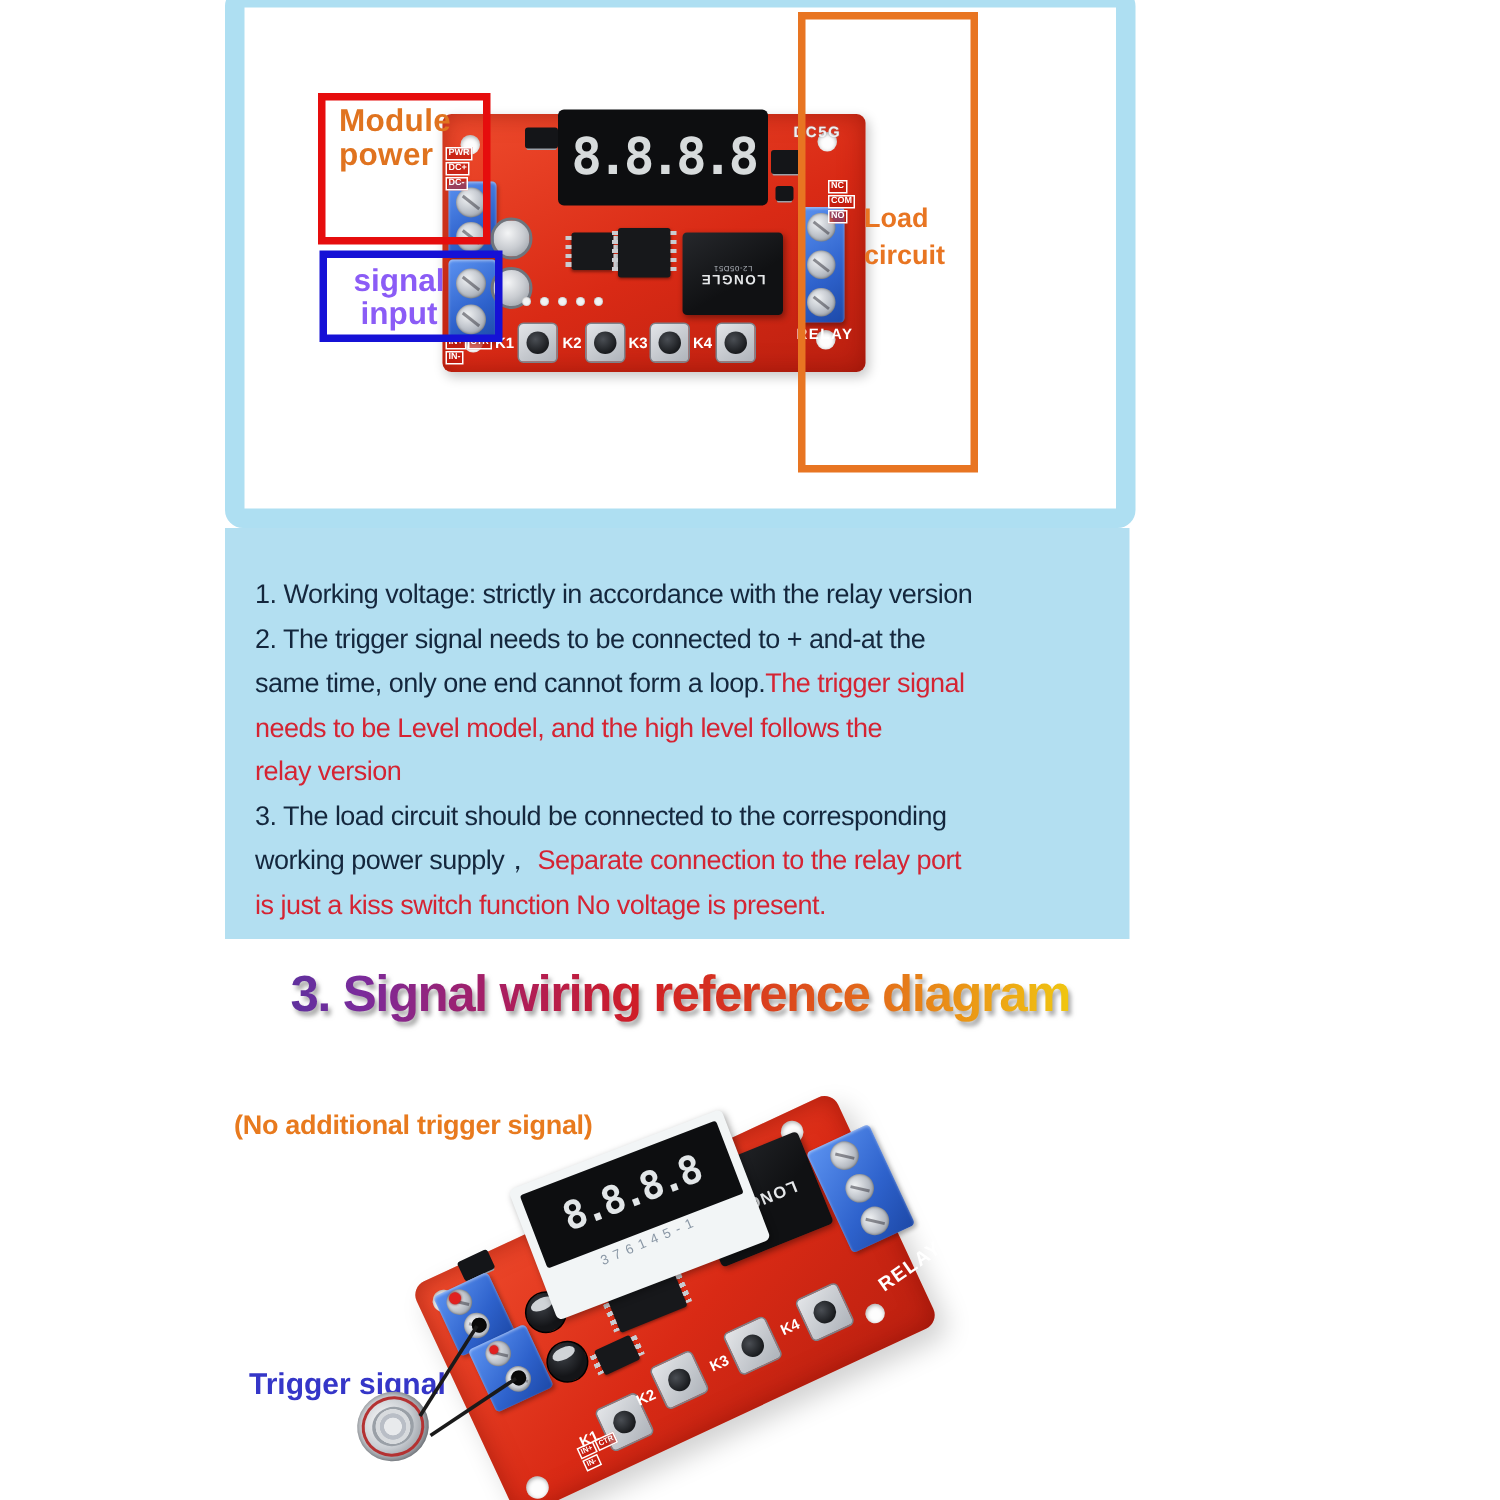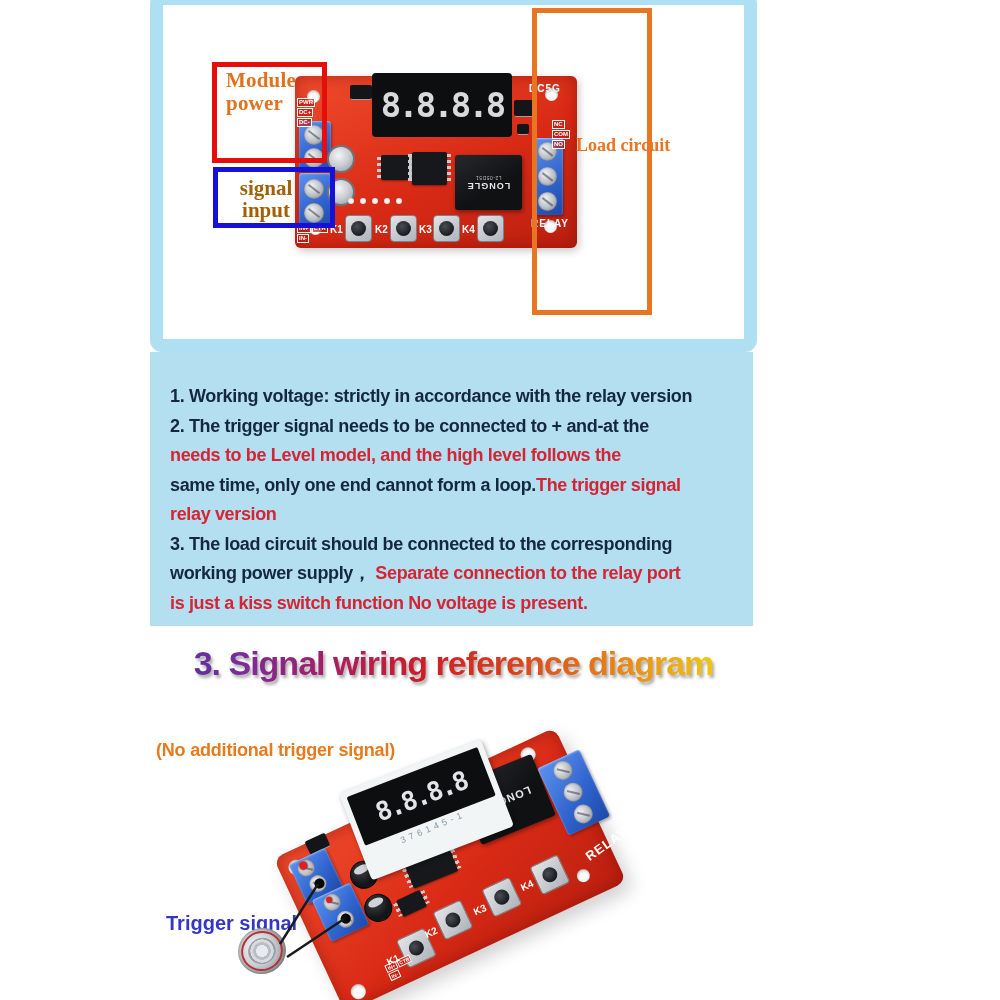--- a/index.html
+++ b/index.html
@@ -49,29 +49,29 @@
   .via{position:absolute;width:6px;height:6px;border-radius:50%;background:#f2f3f4;box-shadow:inset 0 0 1px #888;}
   .relay-port{position:absolute;color:#fff;font-weight:bold;font-size:10px;letter-spacing:1px;z-index:4;}
   .corner-mark{position:absolute;color:#eef0f2;font-weight:bold;font-size:10px;letter-spacing:1px;
        text-shadow:0 0 1px #999;z-index:4;padding-left:26px;}
 
   
   .ann-box{position:absolute;z-index:6;}
   .box-red{border:5px solid #e60d0d;}
   .box-blue{border:5px solid #1511d6;}
   .box-orange{border:5px solid #e87522;}
-  .ann-text{position:absolute;font-weight:bold;z-index:7;font-family:Liberation Serif, serif;}
+  .ann-text{position:absolute;font-weight:bold;z-index:7;}
   .module-power{left:63px;top:64px;width:100px;font-size:21px;line-height:23px;color:#e0731f;letter-spacing:.2px;}
-  .signal-input{left:57px;top:172px;width:92px;font-size:21px;line-height:22px;color:#a16207;text-align:center;}
+  .signal-input{left:57px;top:172px;width:92px;font-size:21px;line-height:22px;color:#8b5cf6;text-align:center;}
   .load-circuit{left:413px;top:128px;width:96px;font-size:18px;line-height:25px;color:#e87522;}
 
   
   .info-panel{position:absolute;left:150px;top:352px;width:603px;height:274px;background:#b3dff1;
               padding:30px 0 0 20px;box-sizing:border-box;}
-  .note-line{font-size:18px;font-weight:bold;line-height:29.5px;white-space:nowrap;letter-spacing:-0.35px;}
+  .note-line{font-size:18px;font-weight:normal;line-height:29.5px;white-space:nowrap;letter-spacing:-0.35px;}
   .nd{color:#14273d;}
   .nr{color:#d52433;}
 
   
   .heading{position:absolute;left:150px;top:644px;width:607px;margin:0;text-align:center;
            font-size:34px;font-weight:bold;letter-spacing:-1px;
            background:linear-gradient(90deg,#4636a0 0%,#7b2b9b 15%,#a81e62 30%,#cf1d27 45%,#d93a1e 58%,#e4701a 72%,#eda515 85%,#f2d80e 97%);
            -webkit-background-clip:text;background-clip:text;color:transparent;-webkit-text-fill-color:transparent;
            filter:drop-shadow(2px 3px 1.5px rgba(90,90,90,.5));}
 
@@ -181,22 +181,22 @@
     <div class="ann-box box-blue" style="left:50px;top:162px;width:122px;height:61px;"></div>
     <div class="ann-text signal-input">signal input</div>
 
     <div class="ann-box box-orange" style="left:369px;top:3px;width:120px;height:307px;"></div>
     <div class="ann-text load-circuit">Load circuit</div>
   </section>
 
   <section class="info-panel">
     <div class="note-line"><span class="nd">1. Working voltage: strictly in accordance with the relay version</span><span class="nr"></span></div>
     <div class="note-line"><span class="nd">2. The trigger signal needs to be connected to + and-at the</span><span class="nr"></span></div>
+    <div class="note-line"><span class="nd">same time, only one end cannot form a loop.</span><span class="nr">The trigger signal</span></div>
     <div class="note-line"><span class="nd"></span><span class="nr">needs to be Level model, and the high level follows the</span></div>
-    <div class="note-line"><span class="nd">same time, only one end cannot form a loop.</span><span class="nr">The trigger signal</span></div>
     <div class="note-line"><span class="nd"></span><span class="nr">relay version</span></div>
     <div class="note-line"><span class="nd">3. The load circuit should be connected to the corresponding</span><span class="nr"></span></div>
     <div class="note-line"><span class="nd">working power supply，</span><span class="nr"> Separate connection to the relay port</span></div>
     <div class="note-line"><span class="nd"></span><span class="nr">is just a kiss switch function No voltage is present.</span></div>
   </section>
 
   <h2 class="heading">3. Signal wiring reference diagram</h2>
 
   <section class="bottom-panel">
     <div class="no-trigger">(No additional trigger signal)</div>

